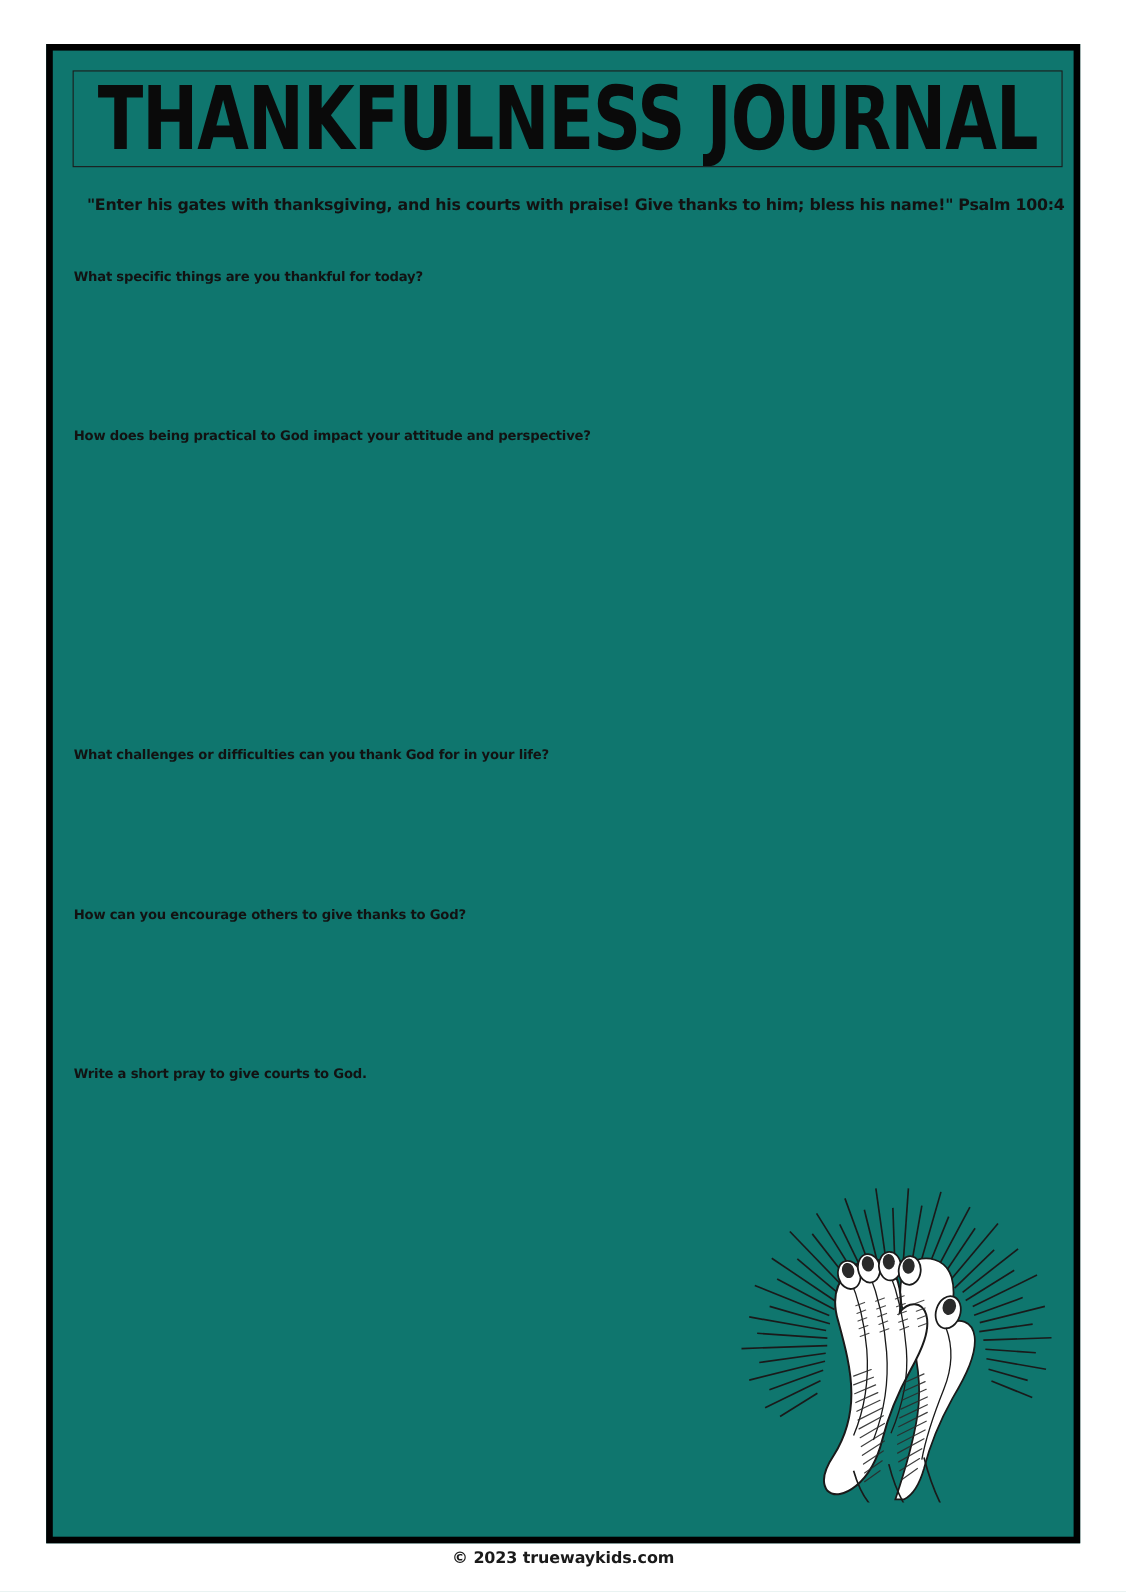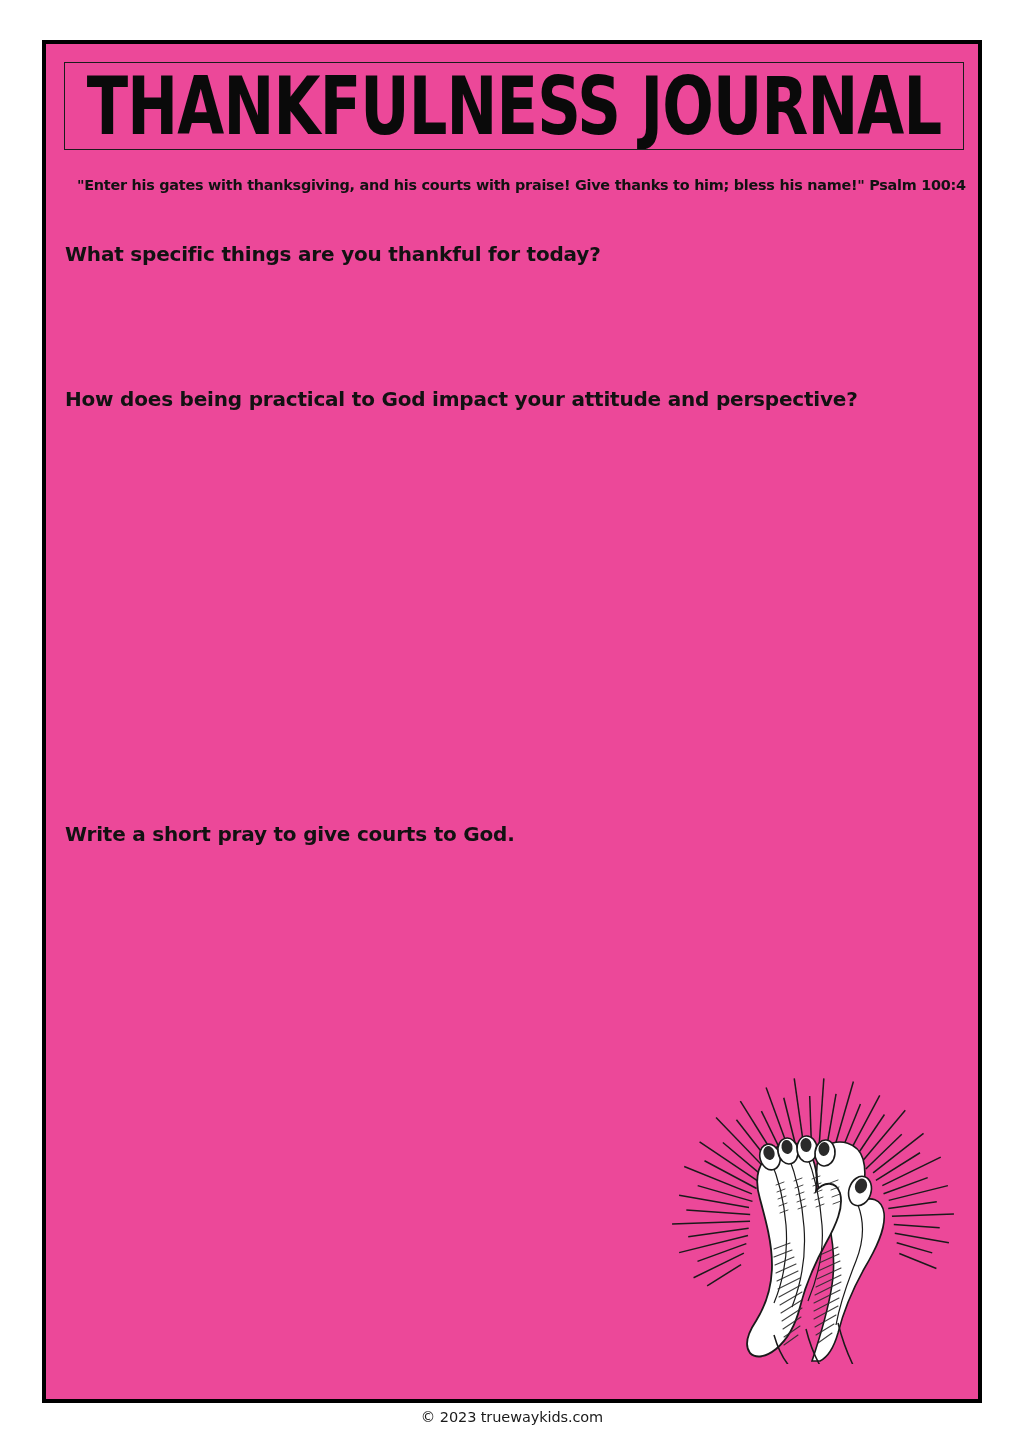--- a/index.html
+++ b/index.html
@@ -16,23 +16,23 @@
     overflow: hidden;
   }
 
   
   .page {
     position: absolute;
     left: 42px;
     top: 40px;
     width: 940px;
     height: 1363px;
-    border: 4px solid #000000;
+    border: 6px solid #000000;
     box-sizing: border-box;
-    background: #ec4899;
+    background: #0f766e;
   }
 
   
   .title-box {
     position: absolute;
     left: 18px;
     top: 18px;
     width: 900px;
     height: 88px;
     border: 1px solid #1c1c1c;
@@ -77,21 +77,21 @@
     top: 198px;
     width: 890px;
   }
   .question-block {
     height: 145px;
     position: relative;
   }
   .question-text {
     font-family: "DejaVu Sans", sans-serif;
     font-weight: 700;
-    font-size: 20px;
+    font-size: 12px;
     line-height: 1.25;
     color: #121212;
     letter-spacing: -0.2px;
     white-space: nowrap;
     position: absolute;
     top: 0;
     left: 0;
     text-align: right;
   }
   .write-lines {
@@ -117,21 +117,21 @@
   }
 
   
   .footer {
     position: absolute;
     left: 0;
     top: 1409px;
     width: 1024px;
     text-align: center;
     font-family: "DejaVu Sans", sans-serif;
-    font-weight: 400;
+    font-weight: 700;
     font-size: 14.5px;
     color: #1a1a1a;
     letter-spacing: -0.1px;
   }
 </style>
 </head>
 <body>
 
 <div class="page">
 
@@ -150,23 +150,28 @@
 
     <div class="question-block">
       <div class="question-text">How does being practical to God impact your attitude and perspective?</div>
       <div class="write-lines"></div>
     </div>
 
     <div class="question-block">
       <div class="write-lines"></div>
     </div>
 
-
-
-    <div class="question-block">
+    <div class="question-block">
+      <div class="question-text">What challenges or difficulties can you thank God for in your life?</div>
+      <div class="write-lines"></div>
+    </div>
+
+
+    <div class="question-block">
+      <div class="question-text">How can you encourage others to give thanks to God?</div>
       <div class="write-lines"></div>
     </div>
 
     <div class="question-block">
       <div class="question-text">Write a short pray to give courts to God.</div>
       <div class="write-lines"></div>
     </div>
 
   </div>
 

